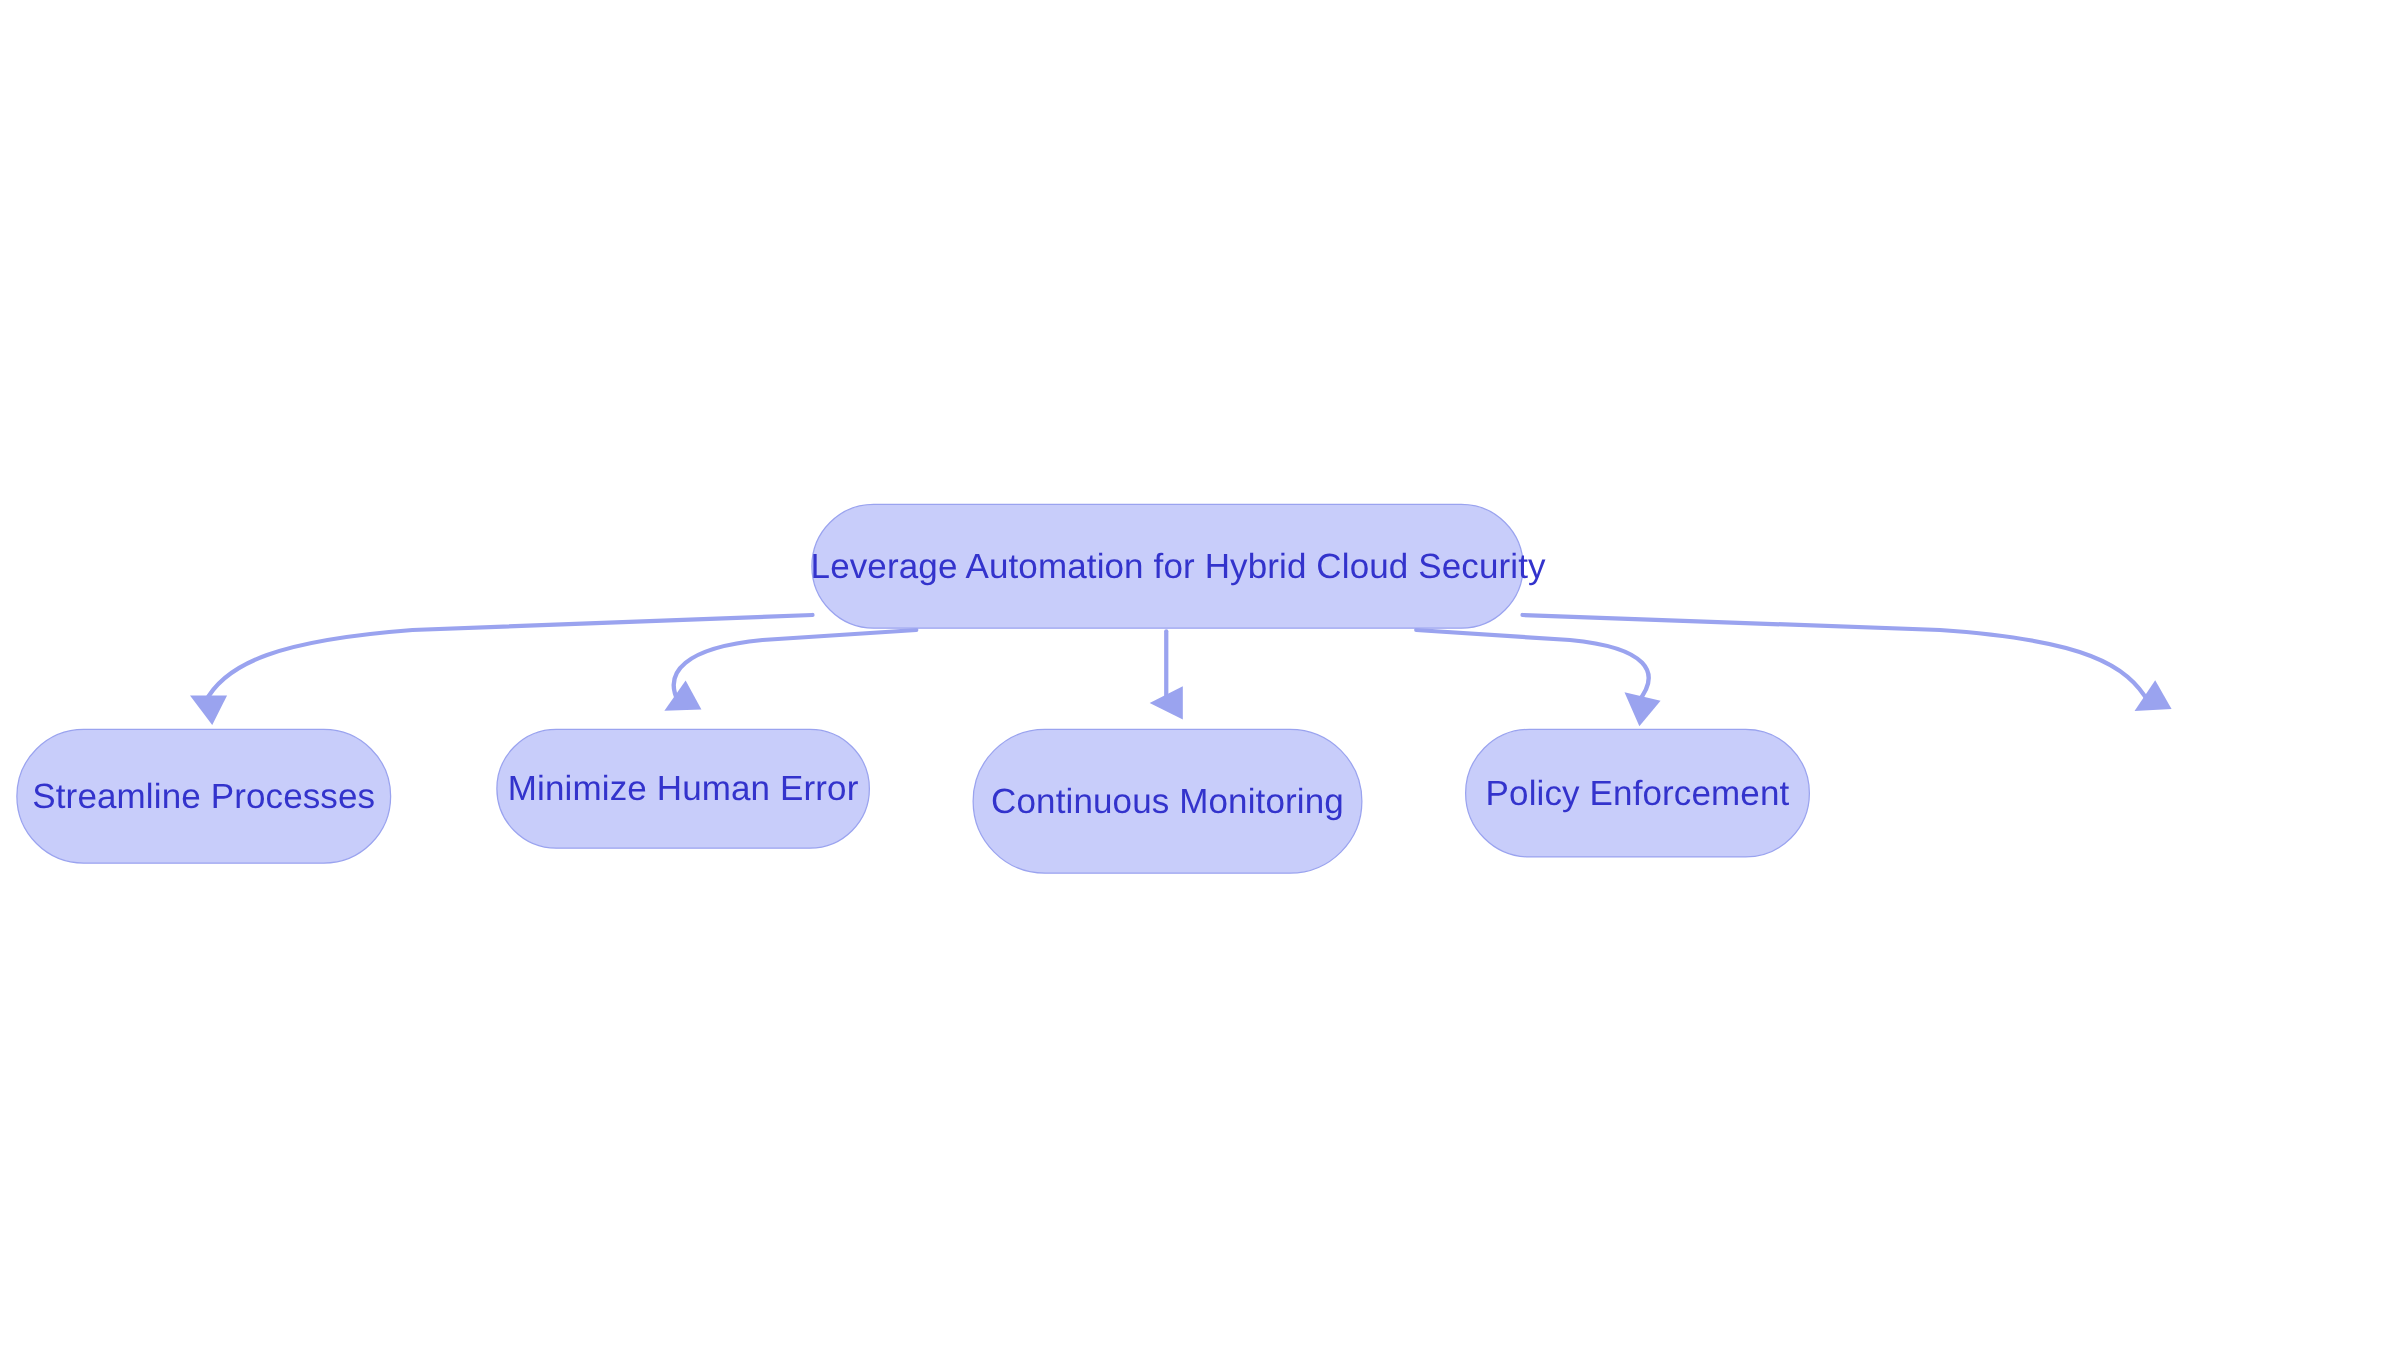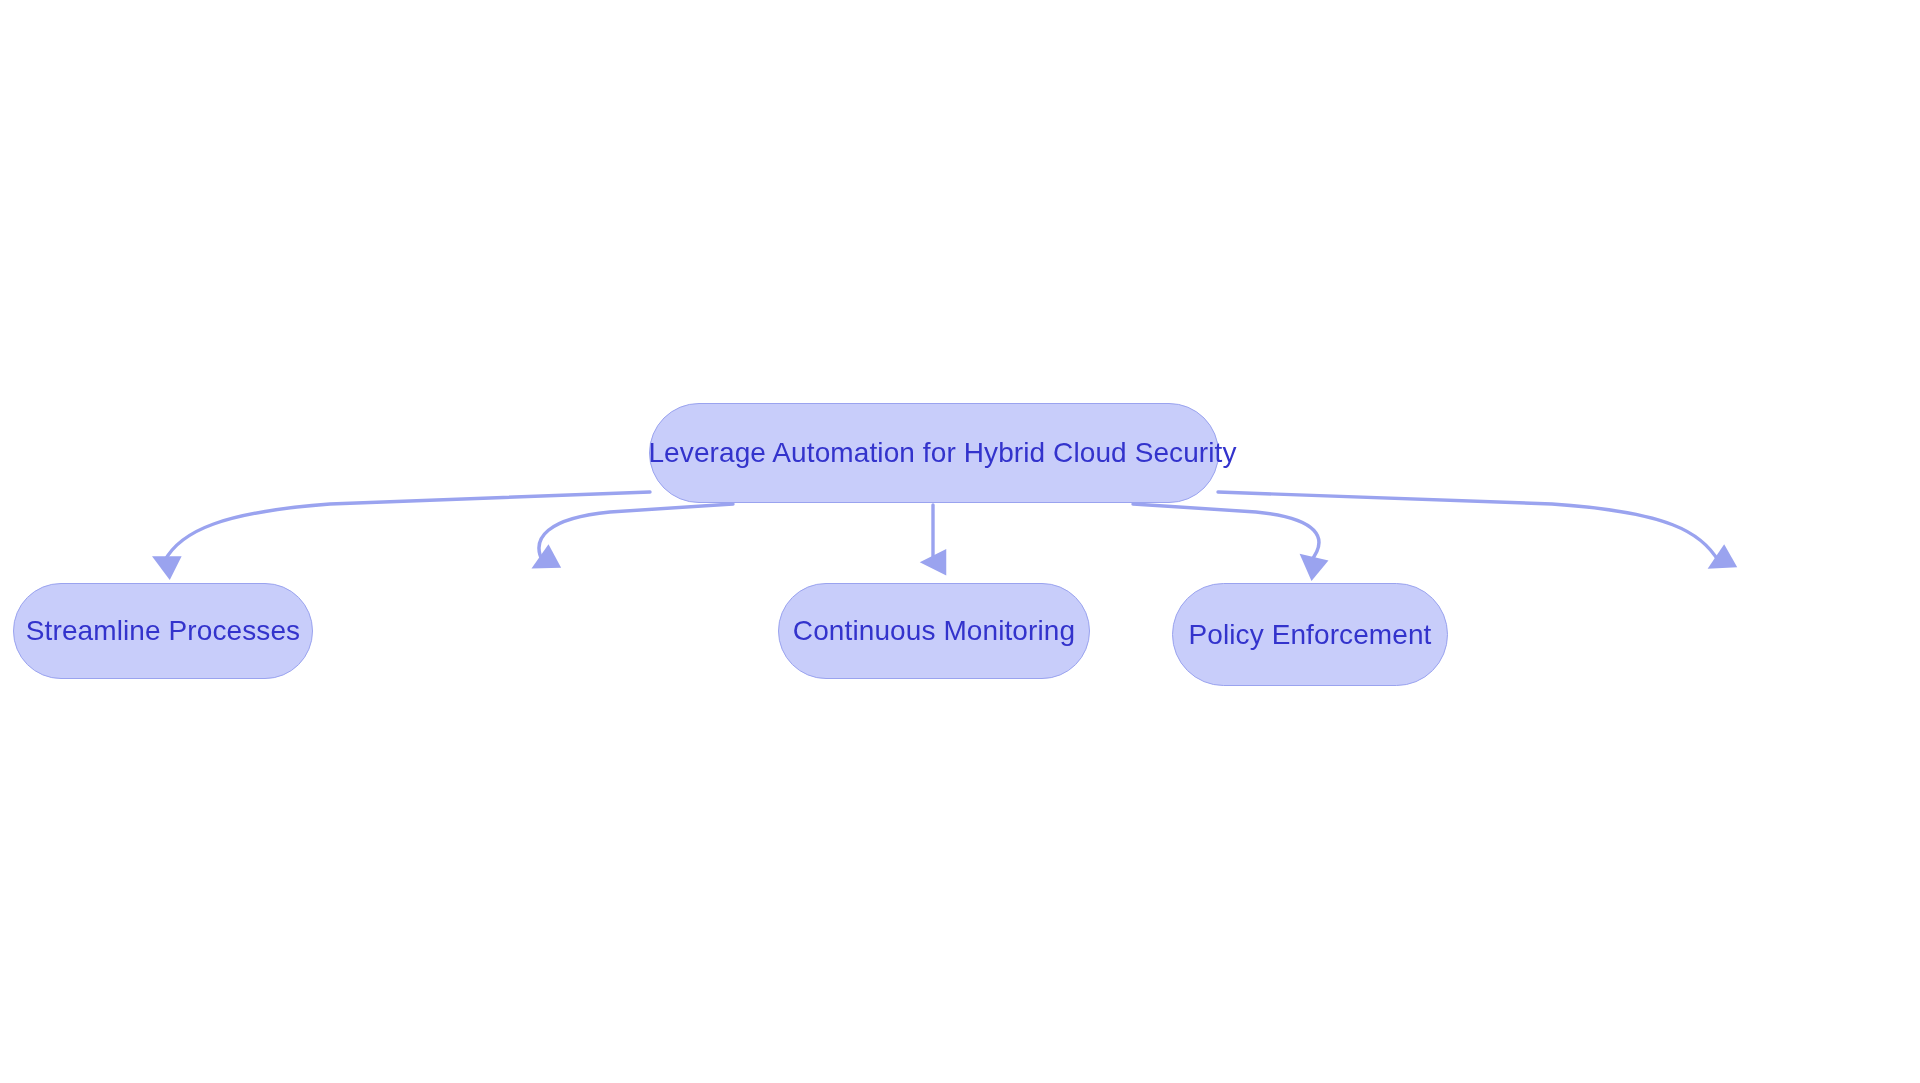--- a/index.html
+++ b/index.html
@@ -71,26 +71,29 @@
       <path d="M 1133 504 L 1256 512 C 1318 518 1330 538 1310 562" marker-end="url(#arrowhead)"></path>
 
       <path d="M 1218 492 L 1552 504 C 1668 512 1702 532 1719 562" marker-end="url(#arrowhead)"></path>
     </g>
   </svg>
 
   <div class="node node-root" style="left:649px; top:403px; width:570px; height:100px;">
     <span class="node-label">Leverage Automation for Hybrid Cloud Security</span>
   </div>
 
-  <div class="node node-child" style="left:13px; top:583px; width:300px; height:96px;">
+  <div class="node node-child" style="left:13px; top:583px; width:300px; height:108px;">
     <span class="node-label">Streamline Processes</span>
   </div>
 
+  <div class="node node-child" style="left:397px; top:583px; width:299px; height:96px;">
+    <span class="node-label">Minimize Human Error</span>
+  </div>
 
-  <div class="node node-child" style="left:778px; top:583px; width:312px; height:96px;">
+  <div class="node node-child" style="left:778px; top:583px; width:312px; height:116px;">
     <span class="node-label">Continuous Monitoring</span>
   </div>
 
   <div class="node node-child" style="left:1172px; top:583px; width:276px; height:103px;">
     <span class="node-label">Policy Enforcement</span>
   </div>
 
 
 </div>
 

